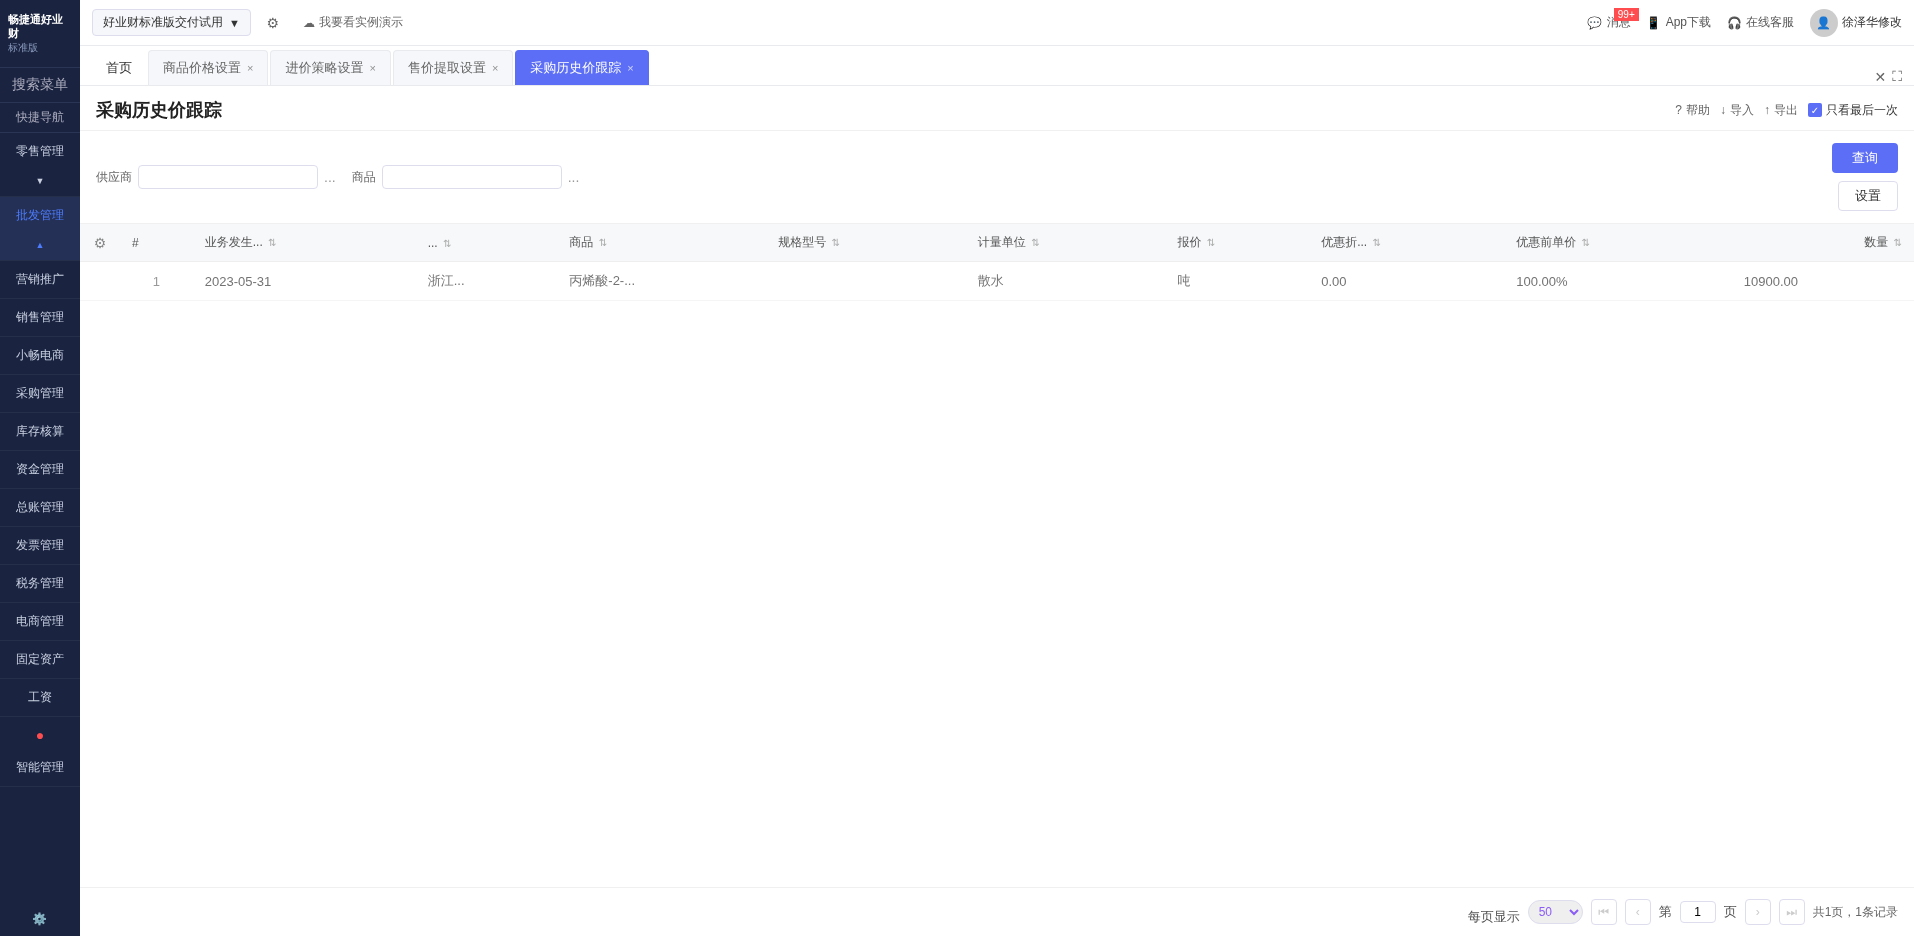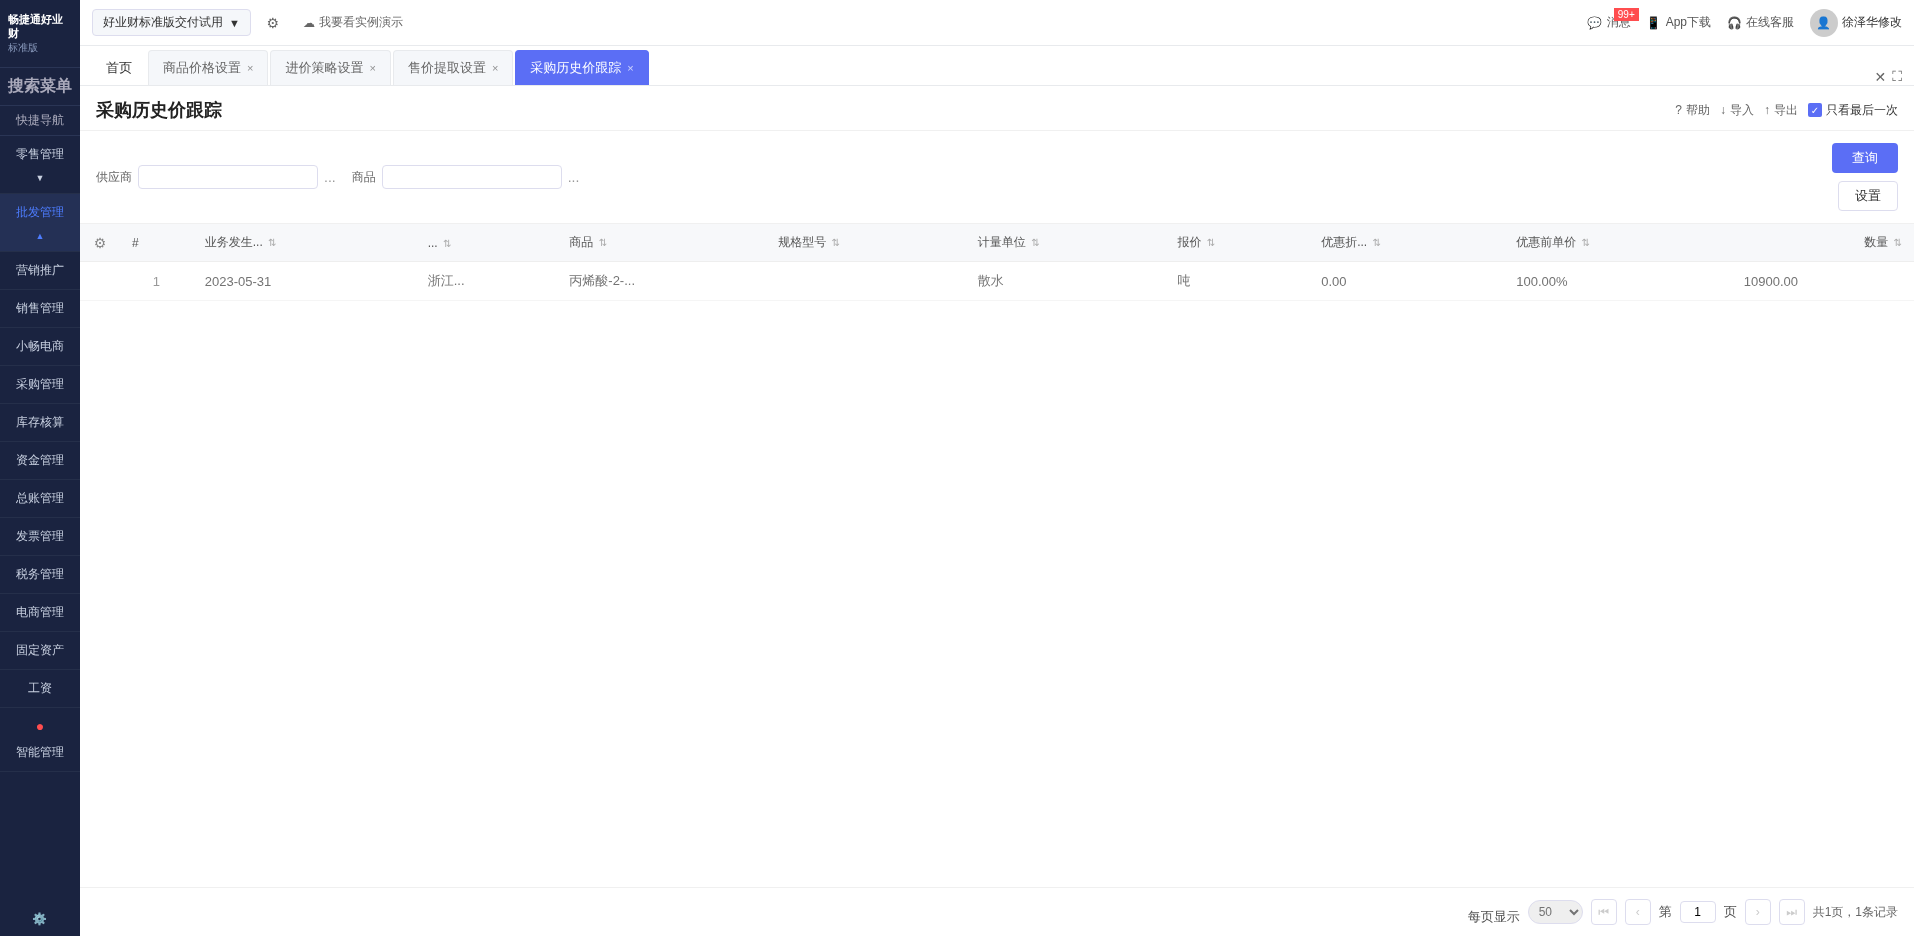--- a/index.html
+++ b/index.html
@@ -3,23 +3,23 @@
   <meta charset="utf-8">
   <style>
     * { margin: 0; padding: 0; box-sizing: border-box; }
     body { font-family: 'Microsoft YaHei', Arial, sans-serif; font-size: 13px; background: #f0f2f5; color: #333; display: flex; height: 936px; overflow: hidden; }
 
     
     .sidebar { width: 80px; background: #1a2340; color: #c8d0e0; display: flex; flex-direction: column; flex-shrink: 0; }
     .sidebar-logo { padding: 12px 8px; background: #1a2340; border-bottom: 1px solid #2a3555; }
     .sidebar-logo-text { font-size: 11px; color: #fff; font-weight: bold; line-height: 1.3; }
     .sidebar-logo-sub { font-size: 10px; color: #8899bb; }
-    .sidebar-search { padding: 8px; text-align: center; font-size: 16px; color: #aab; cursor: pointer; border-bottom: 1px solid #2a3555; font-weight: bold; }
+    .sidebar-search { padding: 8px; text-align: center; font-size: 14px; color: #aab; cursor: pointer; border-bottom: 1px solid #2a3555; }
     .sidebar-nav { padding: 6px; text-align: center; font-size: 12px; color: #aab; cursor: pointer; border-bottom: 1px solid #2a3555; }
-    .sidebar-item { padding: 10px 4px; text-align: center; font-size: 12px; color: #c8d0e0; cursor: pointer; border-bottom: 1px solid #252f4a; display: flex; flex-direction: column; align-items: center; gap: 10px; }
+    .sidebar-item { padding: 10px 4px; text-align: center; font-size: 12px; color: #c8d0e0; cursor: pointer; border-bottom: 1px solid #252f4a; display: flex; flex-direction: column; align-items: center; gap: 16px; }
     .sidebar-item.active { background: #243055; color: #4d7cfe; }
     .sidebar-item .arrow { font-size: 9px; }
     .sidebar-bottom { margin-top: auto; padding: 10px 4px; text-align: center; color: #8899bb; font-size: 12px; cursor: pointer; }
     .sidebar-dot { color: #ff4d4f; font-size: 14px; }
 
     
     .main-area { flex: 1; display: flex; flex-direction: column; overflow: hidden; }
 
     
     .topbar { height: 46px; background: #fff; display: flex; align-items: center; padding: 0 12px; gap: 8px; border-bottom: 1px solid #e8eaed; flex-shrink: 0; }
@@ -78,21 +78,21 @@
     th { padding: 10px 12px; text-align: left; color: #555; font-weight: 500; border-bottom: 1px solid #eee; white-space: nowrap; font-size: 12px; }
     th .sort-icon { color: #aaa; font-size: 10px; margin-left: 2px; }
     td { padding: 10px 12px; border-bottom: 1px solid #f5f5f5; color: #737373; white-space: nowrap; }
     .col-settings { width: 40px; text-align: center; }
     .gear-icon-th { color: #888; font-size: 14px; cursor: pointer; }
     .row-num { color: #999; text-align: center; }
 
     
     .pagination { padding: 10px 16px; display: flex; align-items: center; justify-content: flex-end; gap: 8px; border-top: 1px solid #f0f0f0; background: #fff; flex-shrink: 0; font-size: 13px; }
     .pagination-label { color: #555; margin-top: 10px; }
-    .pagination-select { border: 1px solid #dde; border-radius: 12px; padding: 3px 6px; font-size: 12px; color: #737373; }
+    .pagination-select { border: 1px solid #dde; border-radius: 12px; padding: 3px 6px; font-size: 12px; color: #8b5cf6; }
     .pagination-btn { width: 26px; height: 26px; display: flex; align-items: center; justify-content: center; border: 1px solid #dde; border-radius: 4px; cursor: pointer; color: #666; font-size: 12px; background: #fff; }
     .pagination-btn.disabled { color: #ccc; cursor: not-allowed; }
     .pagination-input { width: 36px; border: 1px solid #dde; border-radius: 4px; padding: 3px 6px; font-size: 12px; text-align: center; }
     .pagination-info { color: #666; font-size: 12px; }
     .page-text { color: #555; }
   </style>
 </head>
 <body>
 
 <div class="sidebar">

